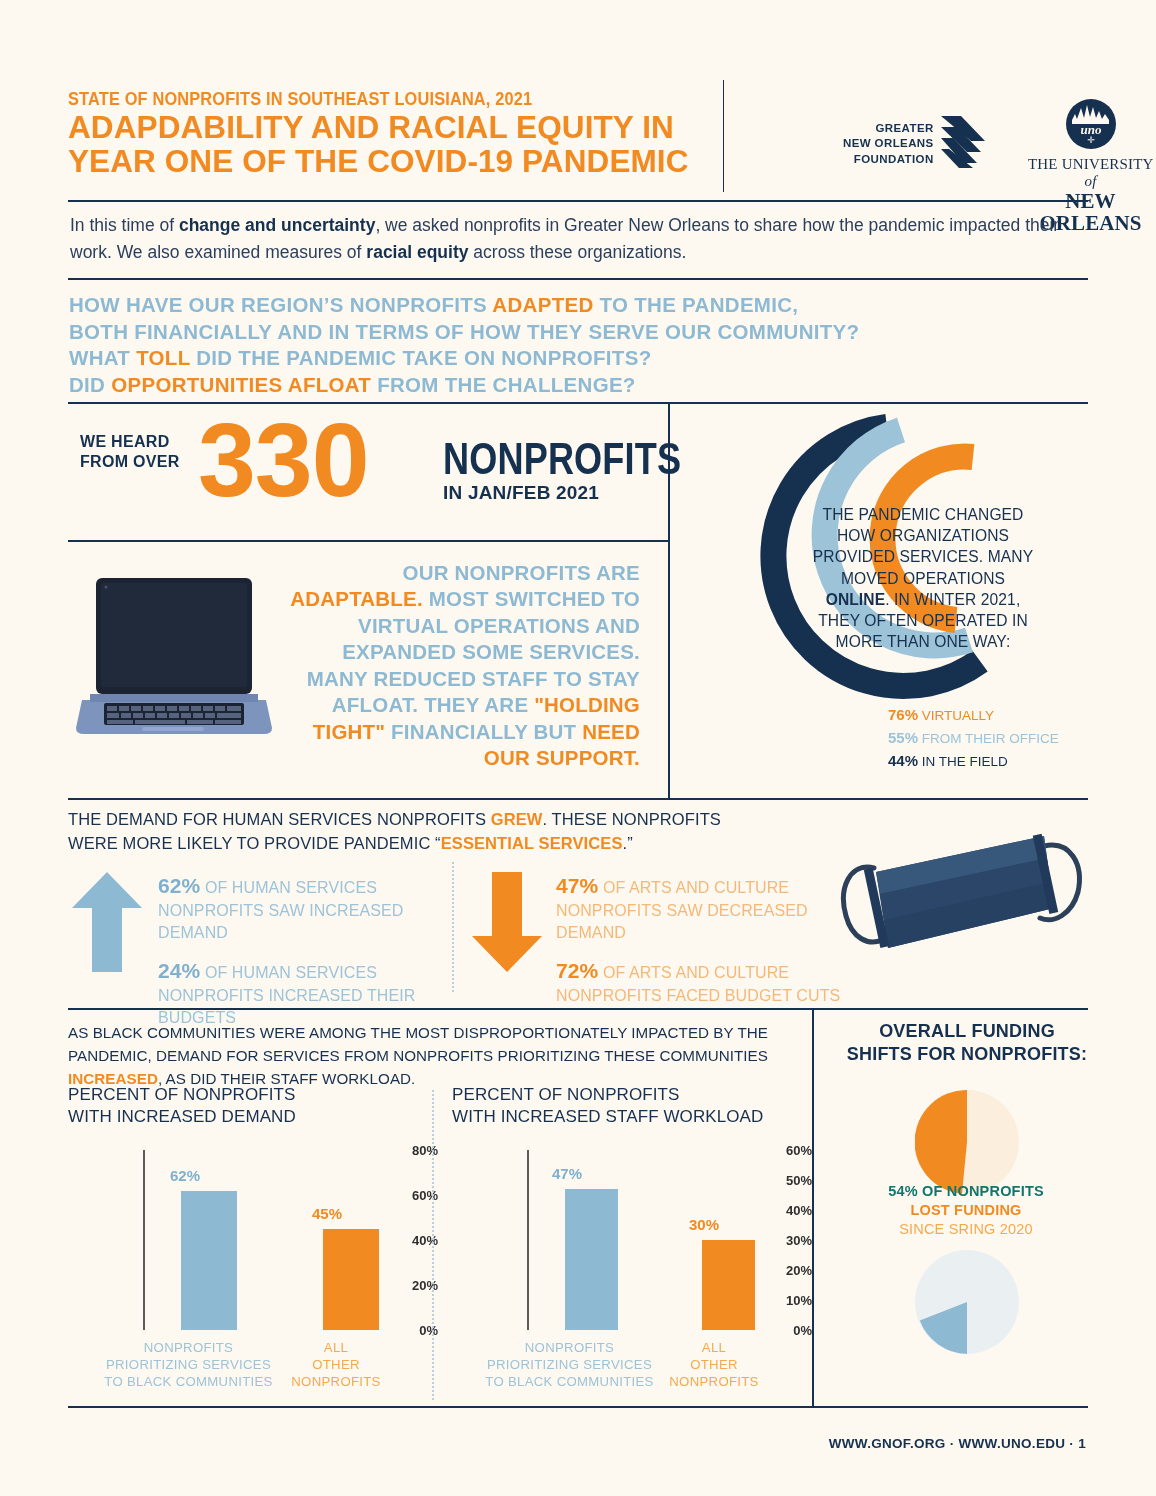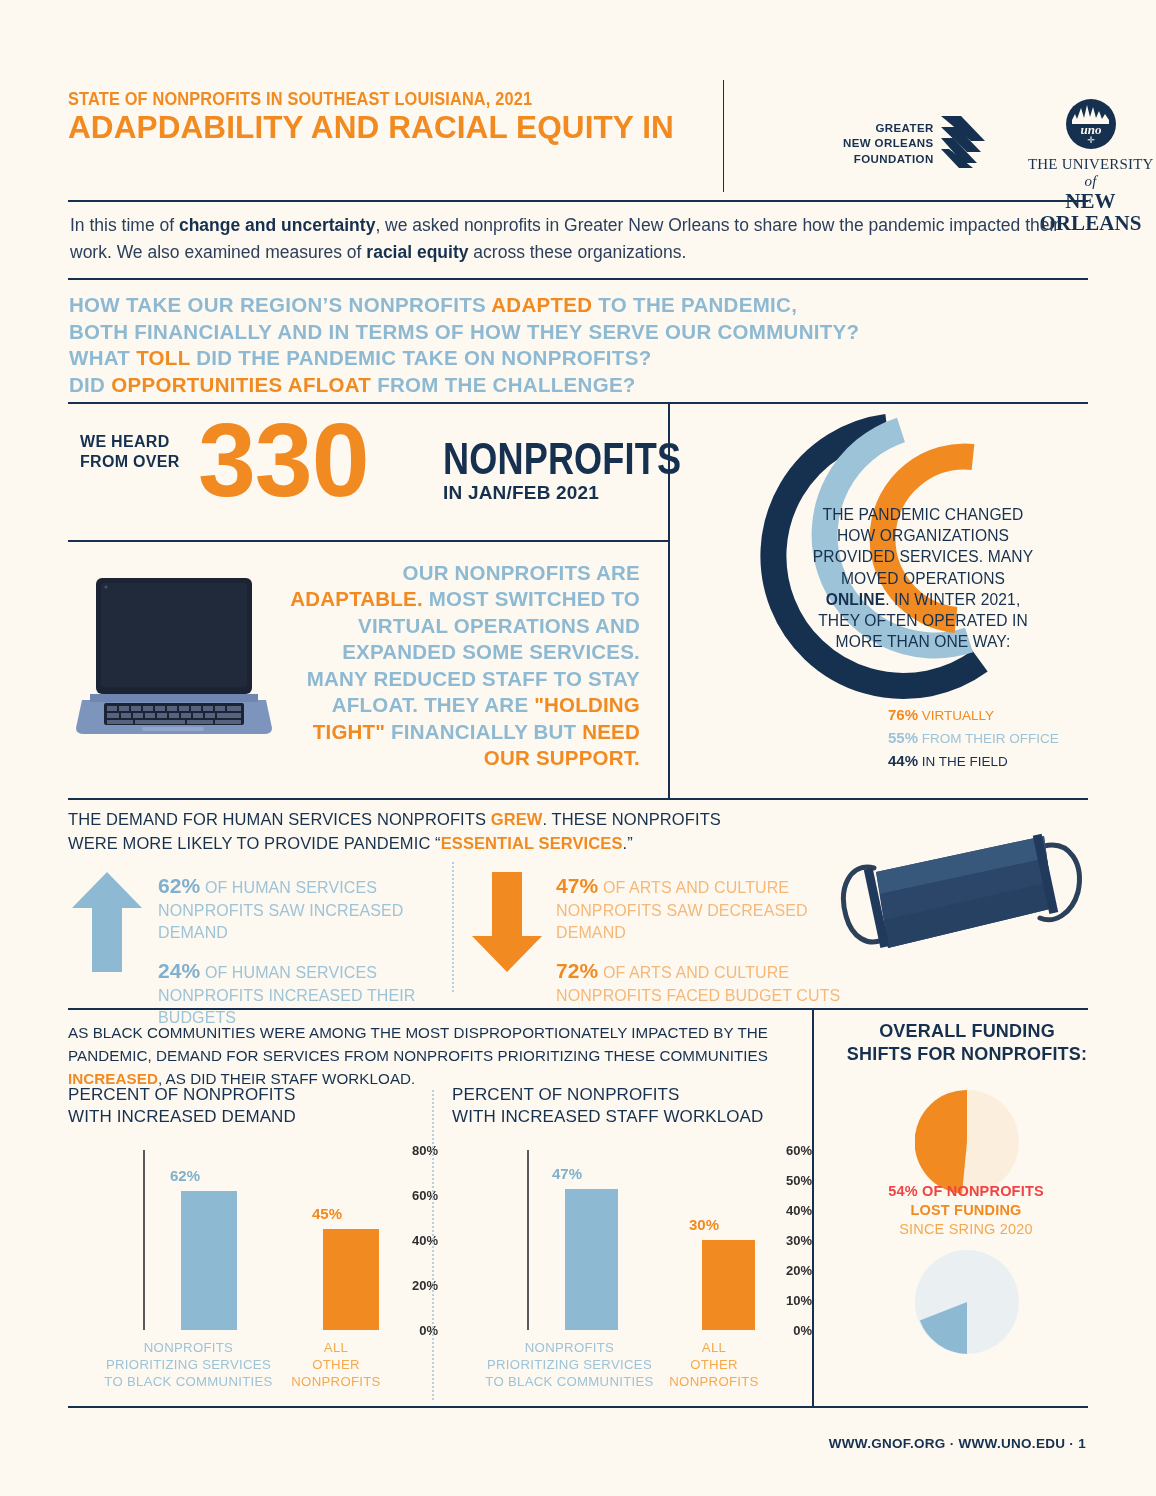--- a/index.html
+++ b/index.html
@@ -123,20 +123,21 @@
 </style>
 </head>
 <body>
 
 <div class="page">
 
   <div class="header">
     <div class="hdr-left">
       <div class="kicker cond">STATE OF NONPROFITS IN SOUTHEAST LOUISIANA, 2021</div>
       <div class="title">ADAPDABILITY AND RACIAL EQUITY IN</div>
+      <div class="title" style="margin-top:0">YEAR ONE OF THE COVID-19 PANDEMIC</div>
     </div>
     <div class="hdr-divider"></div>
 
     <div class="logos">
       <div class="gnof">
         <div class="gnof-text">
           <div>GREATER</div>
           <div>NEW ORLEANS</div>
           <div>FOUNDATION</div>
         </div>
@@ -170,21 +171,21 @@
 
   <div class="rule" style="left:68px; top:200px; width:1020px; height:1.5px;"></div>
 
   <div class="intro">
     <span>In this time of </span><b>change and uncertainty</b><span>, we asked nonprofits in Greater New Orleans to share how the pandemic impacted their work. We also examined measures of </span><b>racial equity</b><span> across these organizations.</span>
   </div>
 
   <div class="rule" style="left:68px; top:278px; width:1020px; height:1.5px;"></div>
 
   <div class="questions">
-    <div><span>HOW TAKE OUR REGION’S NONPROFITS </span><span class="hl">ADAPTED</span><span> TO THE PANDEMIC,</span></div>
+    <div><span>HOW HAVE OUR REGION’S NONPROFITS </span><span class="hl">ADAPTED</span><span> TO THE PANDEMIC,</span></div>
     <div>BOTH FINANCIALLY AND IN TERMS OF HOW THEY SERVE OUR COMMUNITY?</div>
     <div><span>WHAT </span><span class="hl">TOLL</span><span> DID THE PANDEMIC TAKE ON NONPROFITS?</span></div>
     <div><span>DID </span><span class="hl">OPPORTUNITIES AFLOAT</span><span> FROM THE CHALLENGE?</span></div>
   </div>
 
   <div class="rule" style="left:68px; top:402px; width:1020px; height:1.5px;"></div>
 
   <div class="heard">
     <div class="heard-lbl">WE HEARD</div>
     <div class="heard-lbl">FROM OVER</div>
@@ -402,21 +403,21 @@
   </div>
 
   <div style="position:absolute; left:915px; top:1090px;">
     <svg width="104" height="104" viewBox="0 0 104 104">
       <circle cx="52" cy="52" r="52" fill="#fbeedc"></circle>
       <path d="M52 52 L52 0 A52 52 0 0 0 47 103.8 Z" fill="#f18a21"></path>
     </svg>
   </div>
 
   <div class="fund-cap cond" style="left:828px; top:1182px; font-size:14.5px; color:#f5a94f;">
-    <div style="font-weight:bold; color:#ef4444;">54% OF NONPROFITS</div>
+    <div style="font-weight:bold; color:#0f766e;">54% OF NONPROFITS</div>
     <div style="font-weight:bold; color:#f18a21;">LOST FUNDING</div>
     <div>SINCE SRING 2020</div>
   </div>
 
   <div style="position:absolute; left:915px; top:1250px;">
     <svg width="104" height="104" viewBox="0 0 104 104">
       <circle cx="52" cy="52" r="52" fill="#eaf0f2"></circle>
       <path d="M52 52 L52 104 A52 52 0 0 1 4.8 70.5 Z" fill="#8db9d3"></path>
     </svg>
   </div>

